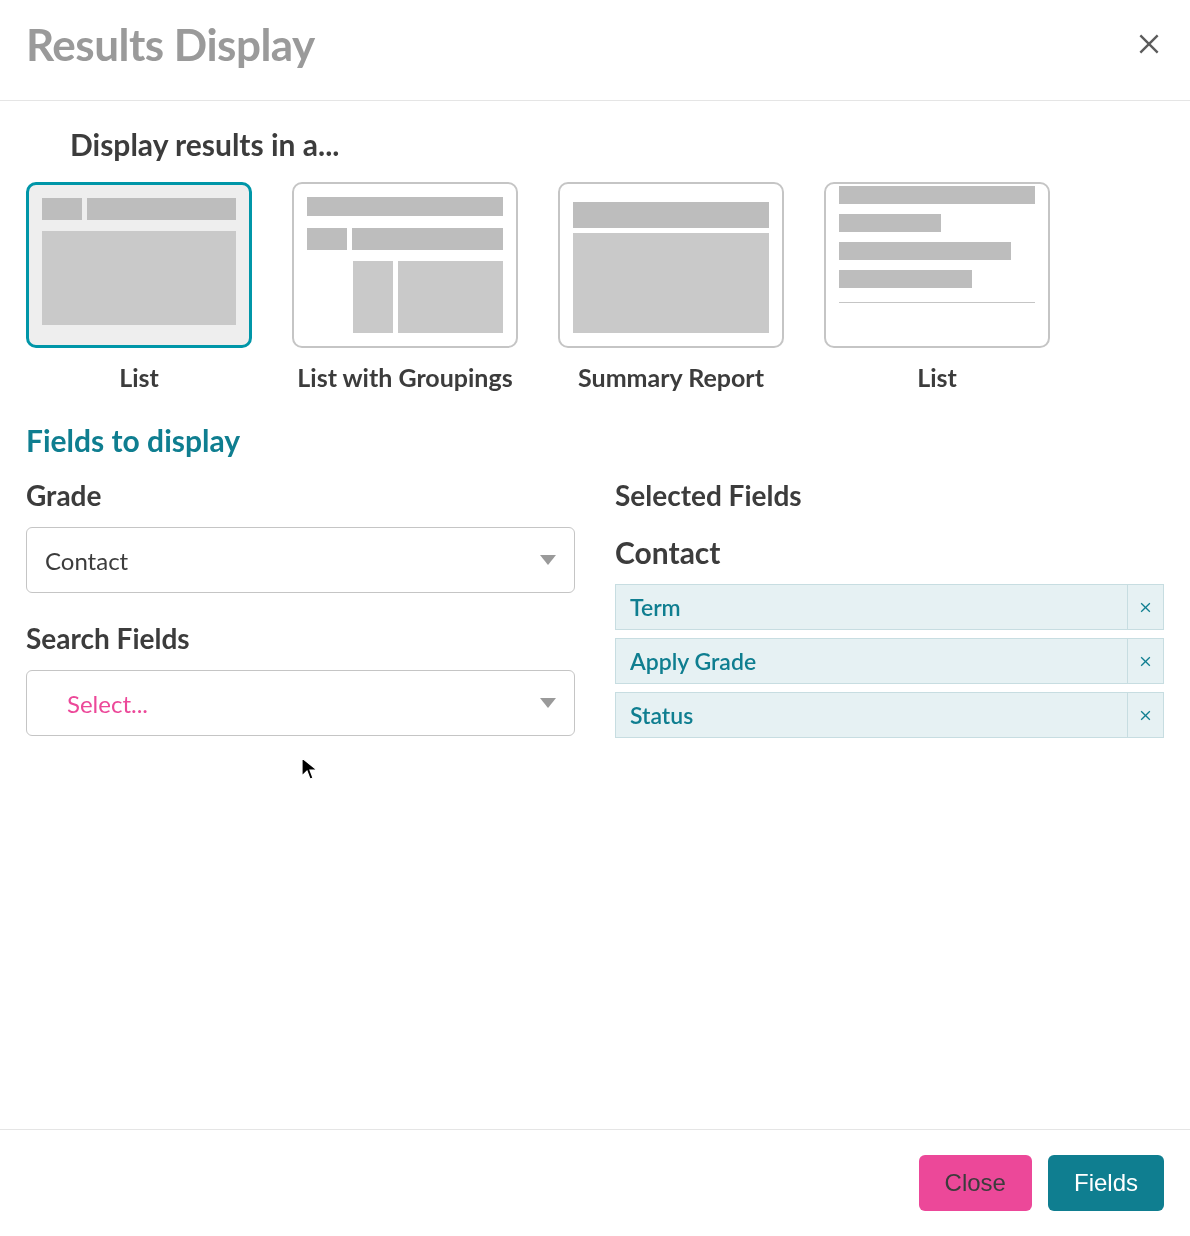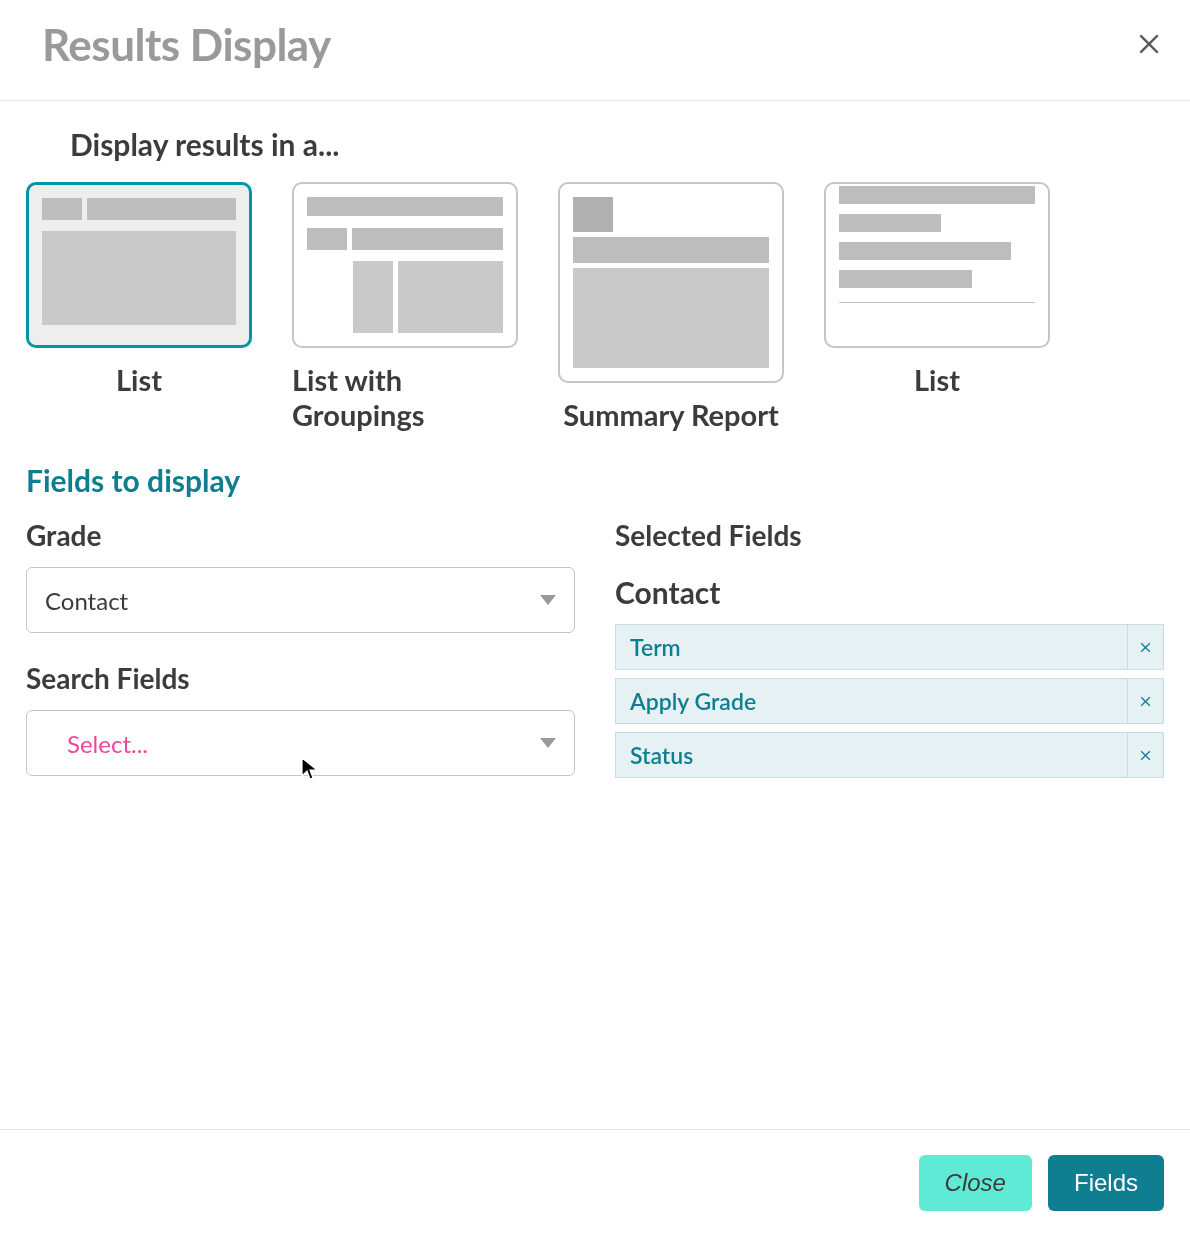--- a/index.html
+++ b/index.html
@@ -17,21 +17,20 @@
     justify-content: space-between;
     align-items: center;
     padding: 18px 26px 30px 26px;
     border-bottom: 1px solid #e5e5e5;
   }
   .modal-title {
     font-size: 44px;
     font-weight: 700;
     color: #9a9a9a;
     letter-spacing: -0.5px;
-    margin-left: 16px;
   }
   .close-x {
     width: 30px; height: 30px;
     display: flex; align-items: center; justify-content: center;
     cursor: pointer;
     color: #5c5c5c;
   }
   .modal-body {
     flex: 1;
     padding: 25px 26px;
@@ -65,21 +64,21 @@
     padding: 13px;
     display: flex;
     flex-direction: column;
     gap: 6px;
   }
   .display-option.selected .option-card {
     border: 3px solid #0096a8;
     background: #eeeeee;
   }
   .option-label {
-    font-size: 29px;
+    font-size: 25px;
     font-weight: 700;
     color: #3c3c3c;
     margin-top: 14px;
   }
   
   .shape-row { display: flex; gap: 5px; }
   .g { background: #bdbdbd; }
   .g-lite { background: #c9c9c9; }
   .list-card-inner .row1 { width: 100%; height: 22px; }
   .list-card-inner .row1 .c1 { width: 40px; height: 22px;}
@@ -196,21 +195,21 @@
     padding: 0 26px;
     border-radius: 6px;
     font-size: 24px;
     font-weight: 500;
     display:flex;
     align-items:center;
     justify-content:center;
     cursor:pointer;
     border:none;
   }
-  .btn-secondary { background:#5eead4; color:#3c3c3c;font-style:italic; }
+  .btn-secondary { background:#ec4899; color:#3c3c3c; }
   .btn-primary { background:#0f7e90; color:#fff; }
   .cursor-pointer {
     position:absolute;
     left: 300px; top: 756px;
     pointer-events:none;
   }
 </style>
 </head>
 <body>
 

